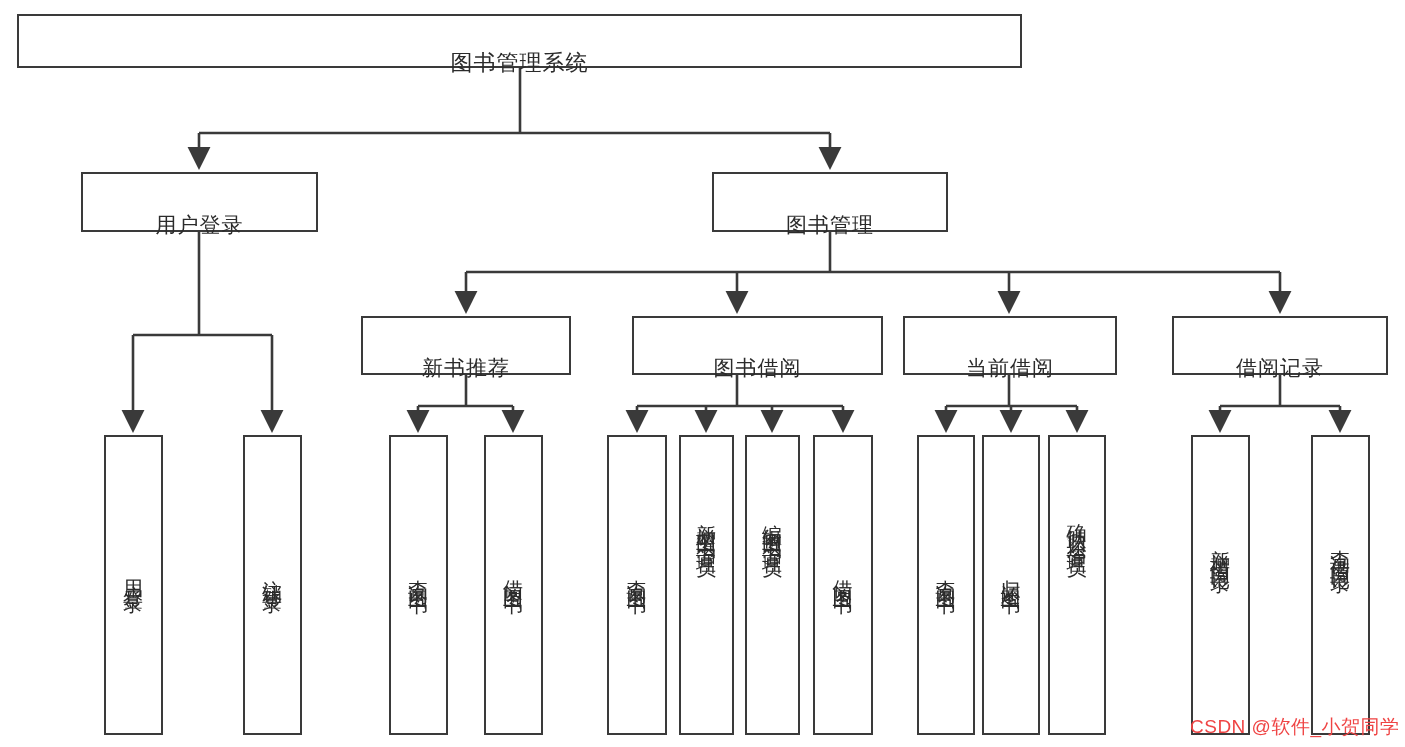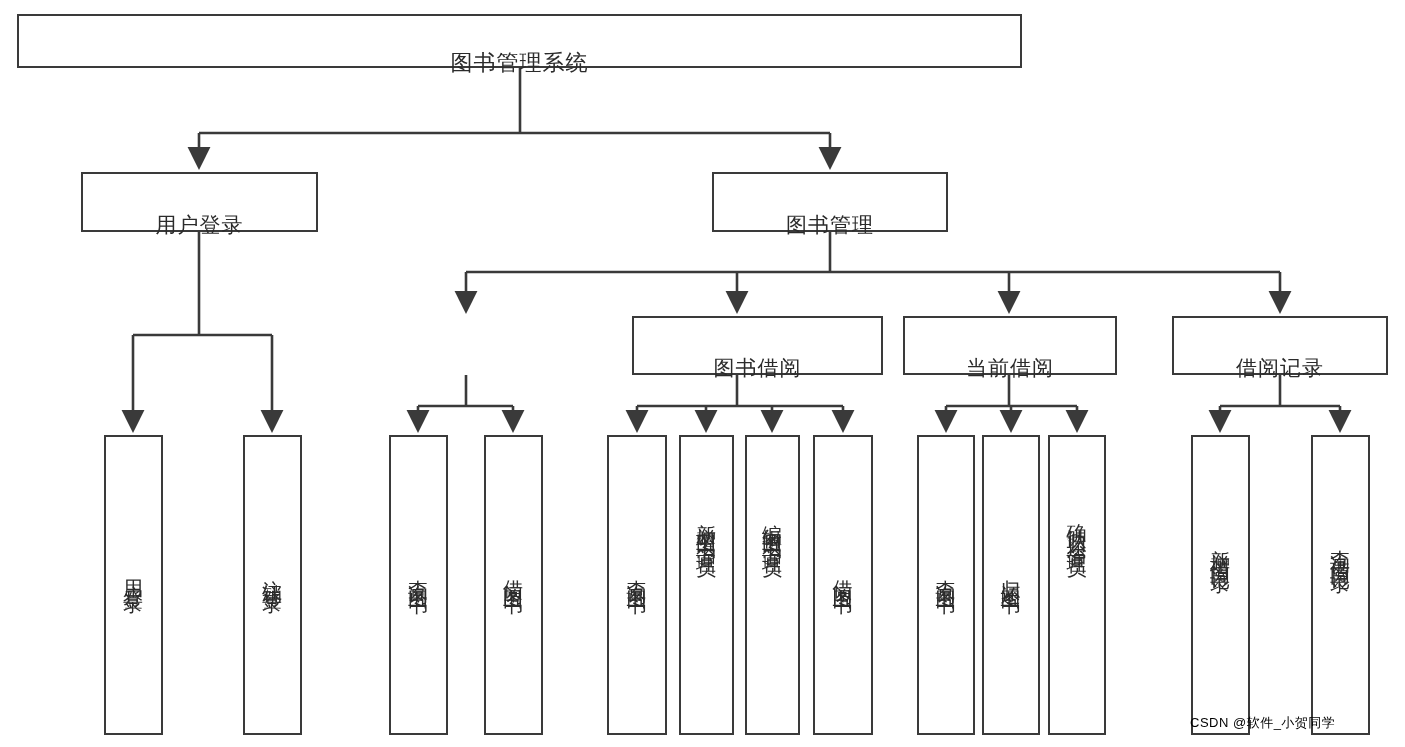--- a/index.html
+++ b/index.html
@@ -55,22 +55,22 @@
     letter-spacing: 5px;
     line-height: 1;
     white-space: nowrap;
     text-align: left;
   }
   .node.leaf.pad-top { padding-top: 82px; }
   .node.leaf.pad-mid { padding-top: 52px; }
   .node.leaf.pad-small { padding-top: 26px; }
   .watermark {
     position: absolute;
-    font-size: 13px;
-    color: #000000;
+    font-size: 19px;
+    color: #ef4444;
     letter-spacing: 0.5px;
     white-space: nowrap;
     pointer-events: none;
   }
 </style>
 </head>
 <body>
 
 <div id="canvas">
 
@@ -128,20 +128,23 @@
     <span class="label">图书管理系统</span>
   </div>
 
   <div class="node" style="left:81px; top:172px; width:237px; height:60px;">
     <span class="label">用户登录</span>
   </div>
   <div class="node" style="left:712px; top:172px; width:236px; height:60px;">
     <span class="label">图书管理</span>
   </div>
 
+  <div class="node" style="left:361px; top:316px; width:210px; height:59px;">
+    <span class="label">新书推荐</span>
+  </div>
   <div class="node" style="left:632px; top:316px; width:251px; height:59px;">
     <span class="label">图书借阅</span>
   </div>
   <div class="node" style="left:903px; top:316px; width:214px; height:59px;">
     <span class="label">当前借阅</span>
   </div>
   <div class="node" style="left:1172px; top:316px; width:216px; height:59px;text-align:center;">
     <span class="label">借阅记录</span>
   </div>
 

